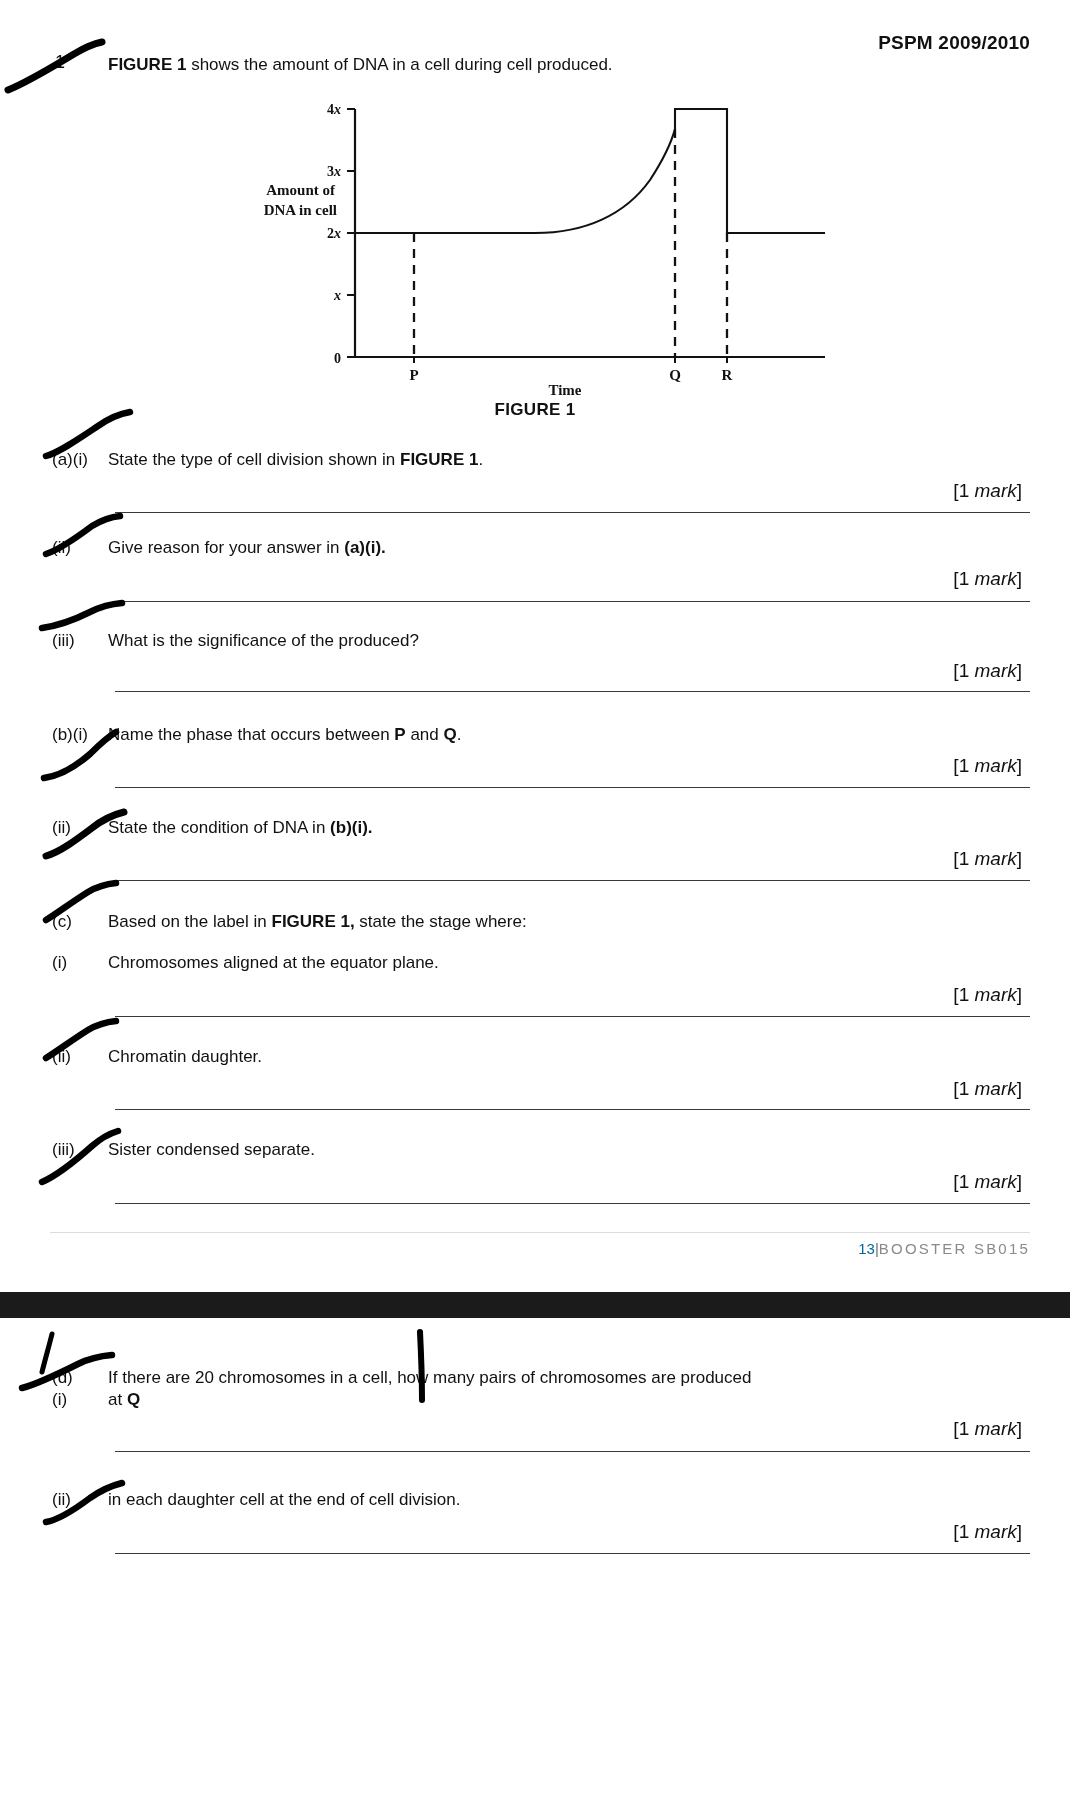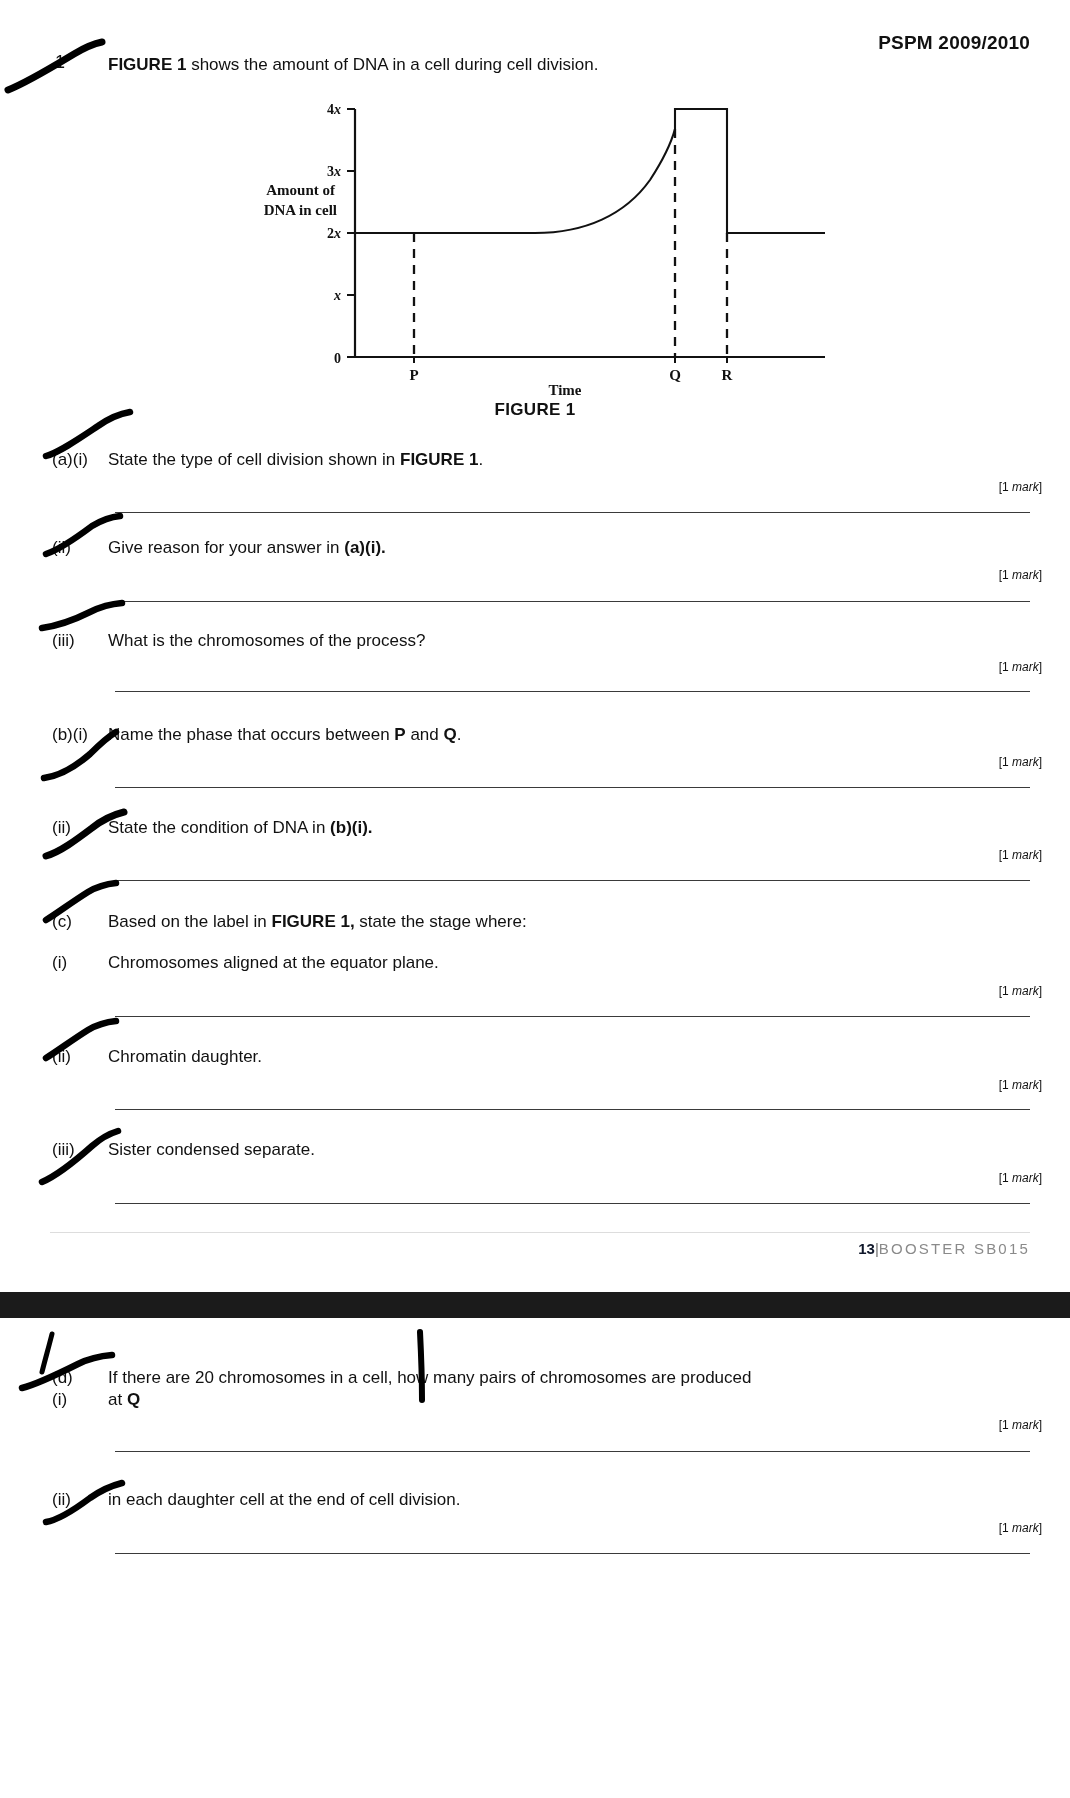--- a/index.html
+++ b/index.html
@@ -68,22 +68,22 @@
   }
   .qtext{
     position:absolute;
     left:108px;
     font-size:17px;
     white-space:nowrap;
   }
   .qtext b{font-weight:bold;}
   .marks{
     position:absolute;
-    right:28px;
-    font-size:12px;
+    right:48px;
+    font-size:19px;
   }
   .marks i{font-style:italic;}
   .answer-rule{
     position:absolute;
     left:115px;
     right:40px;
     border-bottom:1.6px solid #3a3a3a;
     height:0;
   }
 
@@ -96,21 +96,21 @@
     height:0;
   }
   .footer{
     position:absolute;
     right:40px;
     top:1240px;
     font-size:15px;
     color:#8a8a8a;
     letter-spacing:2.2px;
   }
-  .footer .pg{color:#0f172a;font-weight:bold;letter-spacing:0;}
+  .footer .pg{color:#0369a1;font-weight:normal;letter-spacing:0;}
   .footer .sep{color:#6f6f6f;letter-spacing:0;}
 
   
   .page-break{
     position:absolute;
     left:0;
     top:1292px;
     width:1070px;
     height:26px;
     background:#1b1b1b;
@@ -126,21 +126,21 @@
 </head>
 <body>
 
 <div class="page">
 
   <div class="exam-code">PSPM 2009/2010</div>
 
   <div class="q-number">1</div>
 
   <div class="q-stem">
-    <b>FIGURE 1</b><span> shows the amount of DNA in a cell during cell division.</span>
+    <b>FIGURE 1</b><span> shows the amount of DNA in a cell during cell produced.</span>
   </div>
 
   <div class="ink" style="left:2px;top:36px;">
     <svg width="130" height="60" viewBox="0 0 130 60">
       <path d="M6 54 C 26 46, 52 30, 72 18 C 82 12, 90 8, 100 6" stroke="#000" stroke-width="7" fill="none" stroke-linecap="round"></path>
     </svg>
   </div>
 
   <div class="figure-wrap">
     <svg class="chart-svg" width="620" height="300" viewBox="0 0 620 300">
@@ -203,21 +203,21 @@
     <div class="answer-rule" style="top:63px;"></div>
   </div>
   <div class="ink" style="left:42px;top:512px;">
     <svg width="100" height="50" viewBox="0 0 100 50">
       <path d="M4 42 C 16 38, 34 26, 50 14 C 60 8, 68 5, 78 4" stroke="#000" stroke-width="6.5" fill="none" stroke-linecap="round"></path>
     </svg>
   </div>
 
   <div class="qblock" style="top:631px;">
     <span class="qlabel">(iii)</span>
-    <span class="qtext">What is the chromosomes of the process?</span>
+    <span class="qtext">What is the significance of the produced?</span>
     <span class="marks" style="top:29px;">[1 <i>mark</i>]</span>
     <div class="answer-rule" style="top:60px;"></div>
   </div>
   <div class="ink" style="left:38px;top:598px;">
     <svg width="100" height="42" viewBox="0 0 100 42">
       <path d="M4 30 C 18 28, 36 22, 52 14 C 62 9, 72 6, 84 5" stroke="#000" stroke-width="6.5" fill="none" stroke-linecap="round"></path>
     </svg>
   </div>
 
   <div class="qblock" style="top:725px;">

